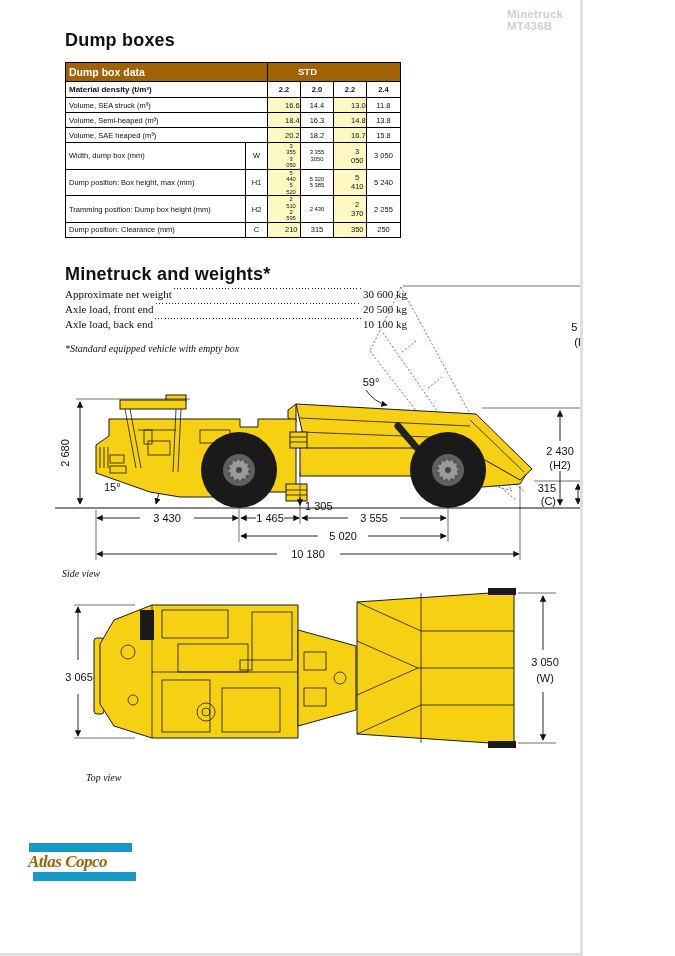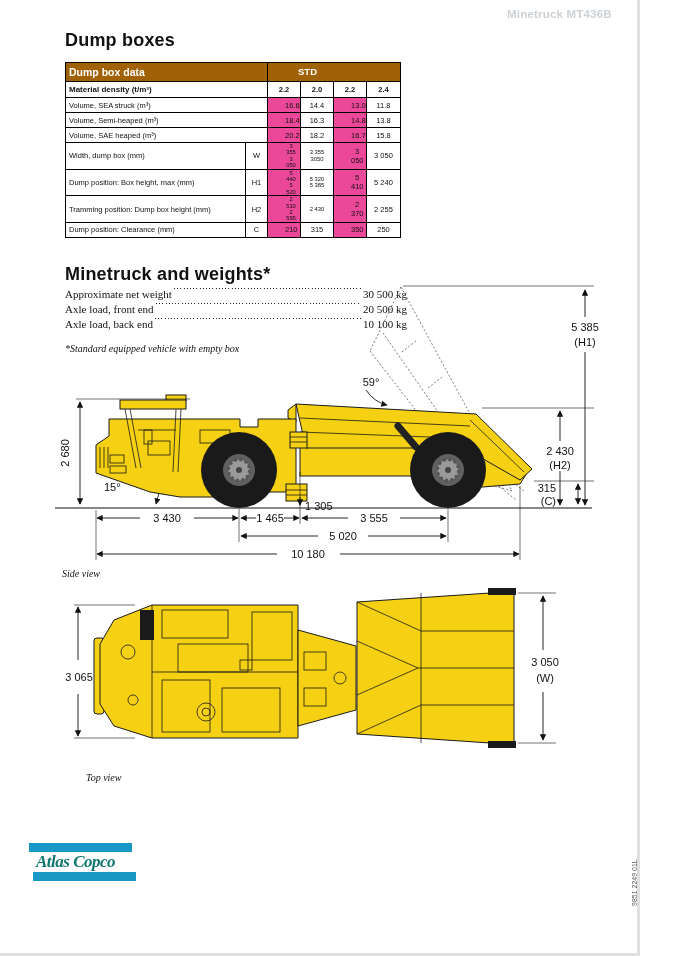--- a/index.html
+++ b/index.html
@@ -1,34 +1,34 @@
 <!DOCTYPE html>
 <html><head>
 <meta charset="utf-8">
 <style>
   html,body{margin:0;padding:0;background:#fff;}
-  .page{position:relative;width:640px;height:956px;background:#fff;overflow:hidden;
+  .page{position:relative;width:583px;height:956px;background:#fff;overflow:hidden;
         font-family:"Liberation Sans",sans-serif;color:#111;}
   .abs{position:absolute;}
 
   
   .model-header{left:507px;top:8px;font-size:11.5px;font-weight:bold;color:#ccd1d6;letter-spacing:.2px;}
   .h1{left:65px;top:30px;font-size:18px;font-weight:bold;letter-spacing:.2px;}
   .h2{left:65px;top:264px;font-size:18px;font-weight:bold;letter-spacing:.2px;}
 
   
   .tbl{left:65px;top:62px;border-collapse:collapse;table-layout:fixed;width:335px;}
   .tbl td{border:1px solid #000;padding:0 3px;font-size:7.5px;vertical-align:middle;overflow:hidden;}
   .tbl .thead td{background:#a16207;color:#fff;border:1px solid #000;height:18px;font-size:10.5px;font-weight:bold;}
   .tbl .thead .std-cell{position:relative;margin-top:40px;}
   .tbl .thead .std-cell span{position:absolute;left:30px;top:3px;font-size:9.5px;font-weight:bold;}
   .tbl .dens td{font-weight:bold;font-size:8px;height:15px;}
   .tbl td.v{text-align:center;font-size:7.5px;}
   .tbl td.ltr{text-align:center;font-size:7.5px;}
-  .tbl td.sh{background:#ec4899;padding-left:17px;}
+  .tbl td.sh{background:#fef9c3;padding-left:17px;}
   .tbl td.sm{font-size:5.8px;line-height:6.4px;white-space:pre-line;}
   .tbl tr.r-sm{height:15px;} .tbl tr.r-lg{height:25px;}
 
   
   .weights{left:65px;top:288px;width:342px;font-family:"Liberation Serif",serif;font-size:11px;}
   .wrow{display:flex;align-items:flex-start;height:15px;}
   .wl{white-space:nowrap;}
   .dots{flex:1;height:1px;margin:0 2px 3px 2px;
         background:repeating-linear-gradient(to right,#222 0 1px,transparent 1px 3.2px);}
   .wv{white-space:nowrap;}
@@ -153,21 +153,21 @@
     </tr>
   </tbody>
     </table>
 
   <div class="abs h2">Minetruck and weights*</div>
 
   <div class="abs weights">
     <div class="wrow">
       <span class="wl">Approximate net weight</span>
       <span class="dots"></span>
-      <span class="wv">30 500 kg</span>
+      <span class="wv">30 600 kg</span>
     </div>
     <div class="wrow">
       <span class="wl">Axle load, front end</span>
       <span class="dots"></span>
       <span class="wv">20 500 kg</span>
     </div>
     <div class="wrow">
       <span class="wl">Axle load, back end</span>
       <span class="dots"></span>
       <span class="wv">10 100 kg</span>
@@ -373,21 +373,21 @@
     </g>
   </svg>
 
   <div class="abs caption" style="left:62px;top:772px;margin-left:24px;">Top view</div>
 
   <div class="abs notes">
   </div>
 
   <div class="abs logo">
     <div class="logo-bar" style="background:#1798C5;margin-left:1px;"></div>
-    <div class="logo-text" style="color:#0f766e;margin-left:8px;">Atlas Copco</div>
+    <div class="logo-text" style="color:#a16207;">Atlas Copco</div>
     <div class="logo-bar b2" style="background:#1798C5;"></div>
   </div>
 
   <div class="abs vtext copyright">
     <div>© Copyright 2010, Atlas Copco Rock Drills AB, Örebro, Sweden. All product names in this publication are trademarks of Atlas Copco. Any unauthorized use or copying of the contents or any part thereof is prohibited. Illustrations and photos</div>
     <div>may show equipment with optional extras. No warranty is made regarding specifications or otherwise. Specifications and equipment are subject to change without notice. Consult your Atlas Copco Customer Center for specific information.</div>
   </div>
   <div class="abs vtext docnum">
     <div>9851 2249 01L</div>
     <div>10/2010</div>

